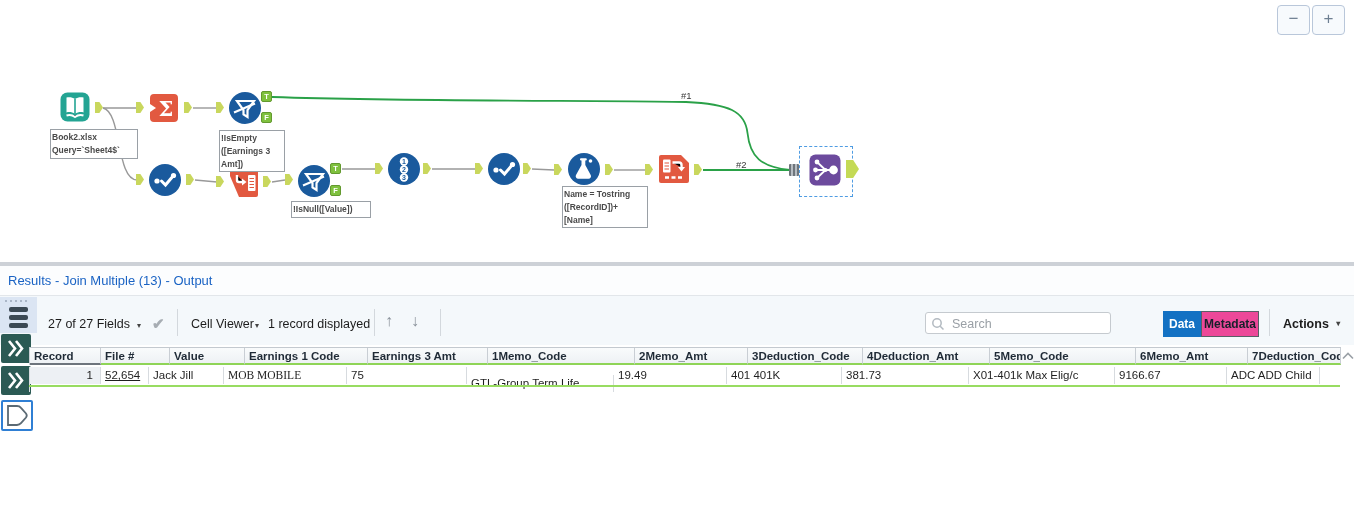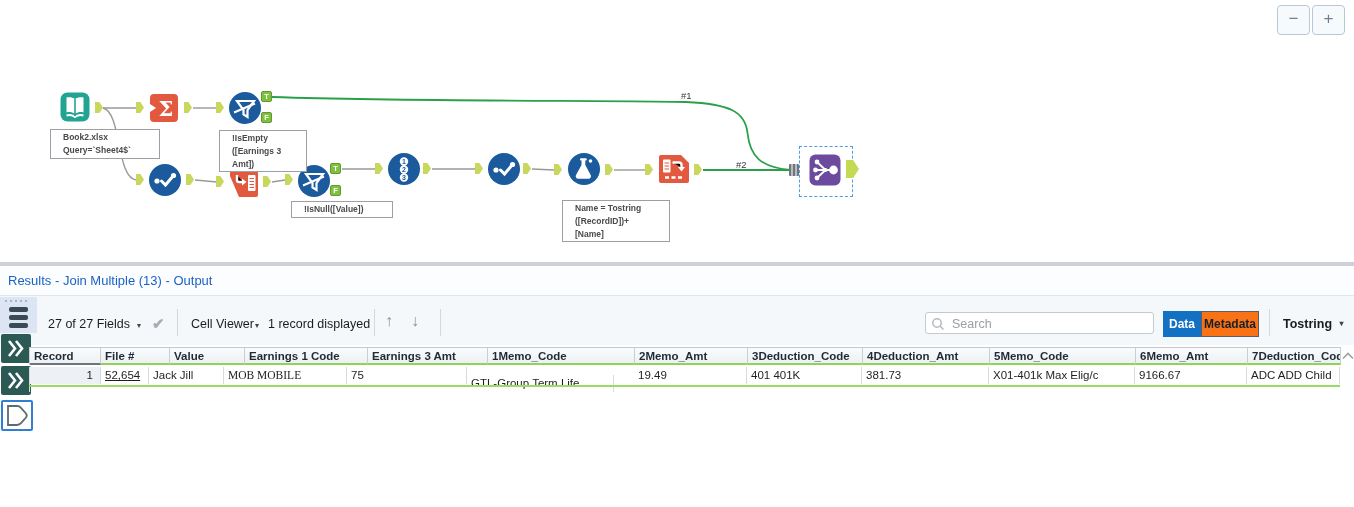--- a/index.html
+++ b/index.html
@@ -15,39 +15,39 @@
   .port{position:absolute;width:8px;height:11px;background:#c9d75d;
         clip-path:polygon(0 0,55% 0,100% 50%,55% 100%,0 100%);}
   .tfport{position:absolute;width:11px;height:11px;background:#7fc13e;border:1px solid #63992f;border-radius:2px;
           color:#fff;font-size:7.5px;font-weight:bold;text-align:center;line-height:10px;box-sizing:border-box;}
   .join-in{position:absolute;width:10px;height:12px;border-radius:1px;
            background:repeating-linear-gradient(90deg,#6f757b 0 2px,#b9bec3 2px 4px);}
   .join-out{position:absolute;width:13px;height:18px;background:#c4da55;
             clip-path:polygon(0 0,55% 0,100% 50%,55% 100%,0 100%);}
   .selrect{position:absolute;border:1.5px dashed #4f9ce2;background:transparent;}
   .ann{position:absolute;background:#fff;border:1px solid #9aa0a6;font-size:8.5px;font-weight:bold;
-       line-height:1.5;color:#4a4a4a;padding:1px 12px;white-space:pre-line;}
+       line-height:1.5;color:#4a4a4a;padding:1px 1px;white-space:pre-line;}
   .connlbl{position:absolute;font-size:9.5px;color:#3a3a3a;}
 
   
   #divider{position:absolute;left:0;top:262px;width:1354px;height:4px;background:#cdd1d7;}
   #titlebar{position:absolute;left:0;top:266px;width:1354px;height:30px;background:#fcfdfe;border-bottom:1px solid #e2e6ea;box-sizing:border-box;}
   #titlebar .title{position:absolute;left:8px;top:7px;font-size:13px;color:#1a63c4;}
   #pane{position:absolute;left:0;top:296px;width:1354px;height:211px;background:#fff;}
   #toolbar{position:absolute;left:0;top:0;width:1354px;height:49px;background:#f4f8fb;}
   .tbtext{position:absolute;top:21px;font-size:12.5px;color:#1c1c1c;}
   .caret{position:absolute;font-size:8px;color:#444;}
   .sep{position:absolute;top:13px;width:1px;height:27px;background:#d3d8dd;}
   .tbarrow{position:absolute;top:16px;font-size:16px;color:#8a929b;cursor:pointer;}
-  #searchbox{position:absolute;left:925px;top:16px;width:229px;height:22px;background:#fff;border:1px solid #c5cacf;border-radius:3px;box-sizing:border-box;}
+  #searchbox{position:absolute;left:925px;top:16px;width:186px;height:22px;background:#fff;border:1px solid #c5cacf;border-radius:3px;box-sizing:border-box;}
   #searchbox input{position:absolute;left:24px;top:1px;width:198px;height:18px;border:none;outline:none;font-size:12.5px;color:#333;background:transparent;font-family:"Liberation Sans",sans-serif;}
   #searchbox input::placeholder{color:#9aa0a6;}
   .btn-data{position:absolute;left:1163px;top:15px;width:38px;height:26px;background:#1371c3;color:#fff;
             font-size:12px;font-weight:bold;text-align:center;line-height:26px;cursor:pointer;}
-  .btn-meta{position:absolute;left:1201px;top:15px;width:58px;height:26px;background:#f97316;border:1px solid #585f66;
+  .btn-meta{position:absolute;left:1201px;top:15px;width:58px;height:26px;background:#ec4899;border:1px solid #585f66;
             color:#16202a;font-size:12px;font-weight:bold;text-align:center;line-height:24px;box-sizing:border-box;cursor:pointer;}
   .btn-actions{position:absolute;left:1283px;top:15px;height:26px;line-height:26px;font-size:12.5px;font-weight:600;color:#1c1c1c;cursor:pointer;}
 
   
   #railtab{position:absolute;left:0;top:1px;width:37px;height:36px;background:#dbe5f3;cursor:pointer;}
   .gripdot{position:absolute;top:3px;width:2px;height:2px;background:#9aa6b8;border-radius:50%;}
   .baricon{position:absolute;left:9px;width:19px;height:5px;background:#3b4954;border-radius:2px;}
   .railanchor{position:absolute;left:1px;width:30px;height:29px;background:#2b5a54;border-radius:2px;cursor:pointer;}
   .railout{position:absolute;left:1px;top:104px;width:32px;height:31px;background:#fff;border:2px solid #2f7fd4;border-radius:2px;box-sizing:border-box;cursor:pointer;}
 
@@ -213,21 +213,21 @@
   <div class="port" style="left:694px;top:164px"></div>
   <div class="join-in" style="left:789px;top:164px"></div>
   <div class="join-out" style="left:846px;top:160px"></div>
 
   <div class="ann" style="left:50px;top:129px;width:84px">Book2.xlsx
 Query=`Sheet4$`</div>
   <div class="ann" style="left:219px;top:130px;width:62px">!IsEmpty
 ([Earnings 3
 Amt])</div>
   <div class="ann" style="left:291px;top:201px;width:76px">!IsNull([Value])</div>
-  <div class="ann" style="left:562px;top:200px;width:82px">Name = Tostring
+  <div class="ann" style="left:562px;top:186px;width:82px">Name = Tostring
 ([RecordID])+
 [Name]</div>
 
   <div class="zoombtn" style="left:1277px">−</div>
   <div class="zoombtn" style="left:1312px">+</div>
 </div>
 
 <div id="divider"></div>
 
 <div id="titlebar">
@@ -280,21 +280,21 @@
     <svg class="abs" style="left:5px;top:4px" width="14" height="14" fill="none">
       <circle cx="6" cy="6" r="4.2" stroke="#b3bac1" stroke-width="1.5"></circle>
       <path d="M9.2 9.2 L12.5 12.5" stroke="#b3bac1" stroke-width="1.5"></path>
     </svg>
     <input placeholder="Search" style="">
   </div>
   <div class="btn-data">Data</div>
   <div class="btn-meta">Metadata</div>
   <div class="sep" style="left:1269px"></div>
   <div class="btn-actions">
-    <span>Tostring</span>
+    <span>Actions</span>
     <span class="caret" style="position:static;margin-left:4px;vertical-align:2px">▾</span>
   </div>
 
   <div id="theader">
       <div class="hcell first" style="width: 71px;">Record</div>
       <div class="hcell" style="width: 69px;">File #</div>
       <div class="hcell" style="width: 75px;">Value</div>
       <div class="hcell" style="width: 123px;">Earnings 1 Code</div>
       <div class="hcell" style="width: 120px;">Earnings 3 Amt</div>
       <div class="hcell" style="width: 147px;">1Memo_Code</div>
@@ -305,21 +305,21 @@
       <div class="hcell" style="width: 112px;">6Memo_Amt</div>
       <div class="hcell" style="width: 93px;">7Deduction_Code</div>
     </div>
   <div id="trow">
       <div class="dcell first" style="width: 71px;">1</div>
       <div class="dcell" style="width: 48px; text-decoration: underline;">52,654</div>
       <div class="dcell" style="width: 75px;">Jack Jill</div>
       <div class="dcell" style="width: 123px; font-family: Liberation Serif, serif;">MOB MOBILE</div>
       <div class="dcell" style="width: 120px;">75</div>
       <div class="dcell" style="width: 147px; margin-top: 8px;">GTL-Group Term Life</div>
-      <div class="dcell" style="width: 113px; margin-left: 20px;">19.49</div>
+      <div class="dcell" style="width: 113px;">19.49</div>
       <div class="dcell" style="width: 115px;">401 401K</div>
       <div class="dcell" style="width: 127px;">381.73</div>
       <div class="dcell" style="width: 146px;">X01-401k Max Elig/c</div>
       <div class="dcell" style="width: 112px;">9166.67</div>
       <div class="dcell" style="width: 93px;">ADC ADD Child</div>
     </div>
   <div id="rowgreen"></div>
   <svg class="abs" style="left:1342px;top:56px" width="12" height="8" fill="none">
     <path d="M1 6.5 L6 1.5 L11 6.5" stroke="#9aa0a6" stroke-width="1.6"></path>
   </svg>

